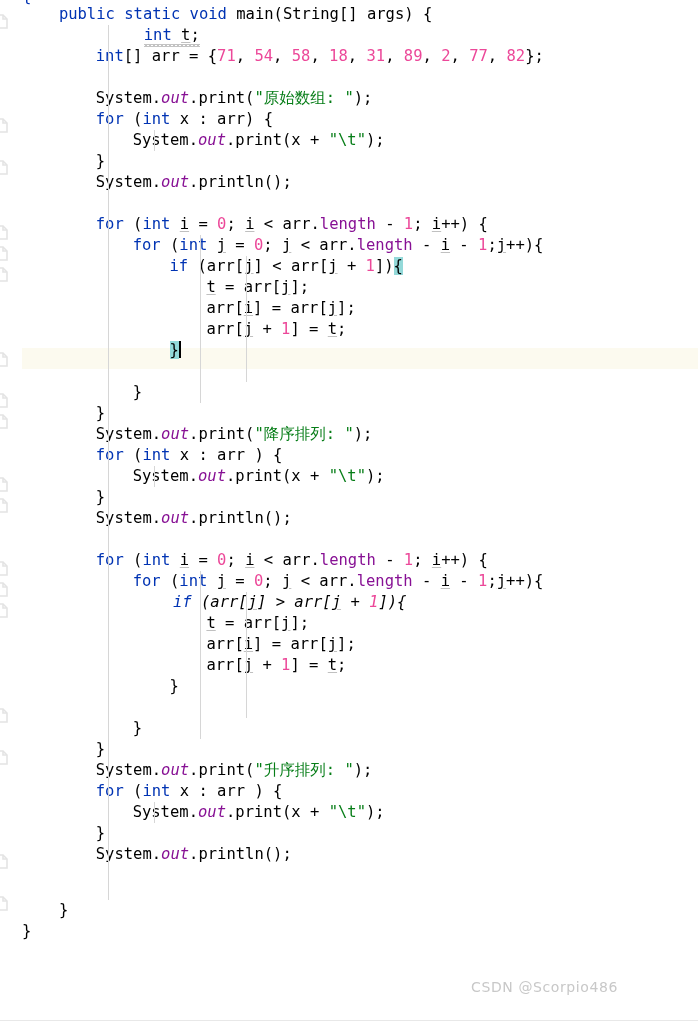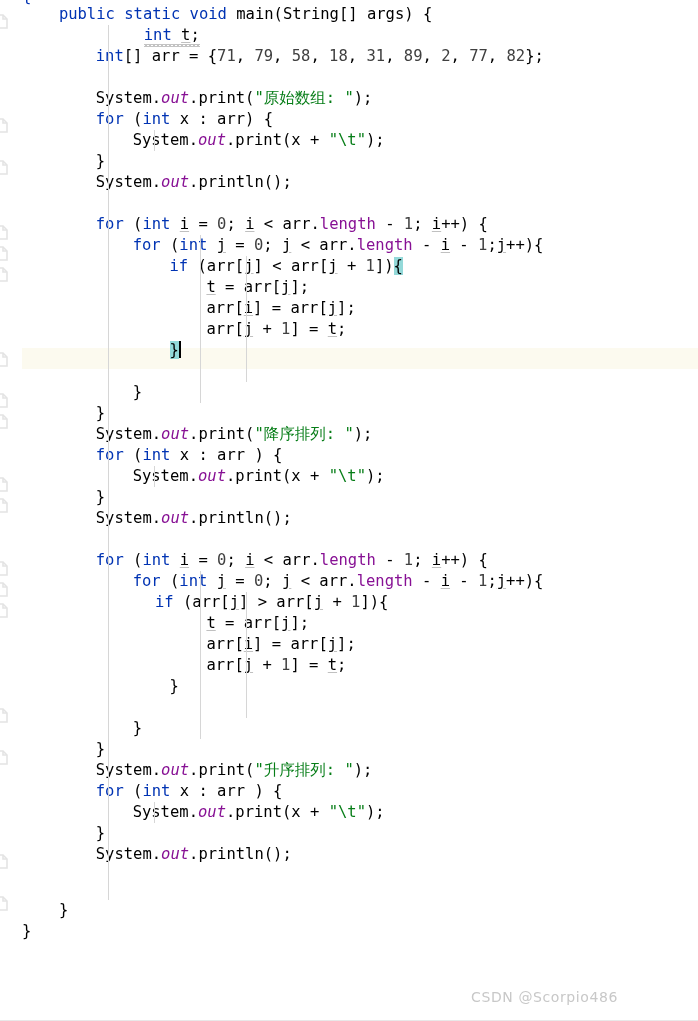--- a/index.html
+++ b/index.html
@@ -78,21 +78,21 @@
     font-size: 15.5px;
     font-family: "DejaVu Sans Mono", "Liberation Mono", monospace;
     white-space: pre;
     color: #000000;
     z-index: 4;
     letter-spacing: 0px;
   }
 
   
   .kw       { color: #0033b3; }
-  .num      { color: #404040; }
+  .num      { color: #ec4899; }
   .str      { color: #067d17; }
   .field    { color: #871094; font-style: italic; }
   .prop     { color: #871094; }
   .plain    { color: #000000; }
   .localvar { color: #000000; text-decoration: underline; text-decoration-color: #c0c0c0; text-underline-offset: 2px; }
 
   
   .wavy {
     position: relative;
     display: inline-block;
@@ -140,21 +140,21 @@
     font-family: "DejaVu Sans Mono", "Liberation Mono", monospace;
     color: #0033b3;
     z-index: 4;
     white-space: pre;
   }
 
   
   #watermark {
     position: absolute;
     right: 8px;
-    bottom: 16px;
+    bottom: 26px;
     font-family: "DejaVu Sans", "Liberation Sans", sans-serif;
     font-size: 14px;
     color: #c8c8c8;
     letter-spacing: 0.6px;
     z-index: 6;
     white-space: pre;
   }
 
   
   #bottom-rule {
@@ -183,21 +183,21 @@
       <div class="indent-guide" style="left: 154px; top: 130px; height: 21px;"></div>
       <div class="indent-guide" style="left: 154px; top: 466px; height: 21px;"></div>
       <div class="indent-guide" style="left: 154px; top: 802px; height: 21px;"></div>
     </div>
 
   <div id="top-partial">{</div>
 
   <div id="code-surface">
       <div class="code-line" style="top: 4px; left: 58.88px;"><span class="kw">public</span> <span class="kw">static</span> <span class="kw">void</span> <span class="plain">main</span>(<span class="plain">String</span>[] <span class="plain">args</span>) {</div>
       <div class="code-line" style="top: 25px; left: 95.76px;"><span class="wavy"><span class="kw">int</span> <span class="localvar">t</span>;</span></div>
-      <div class="code-line" style="top: 46px; left: 95.76px;"><span class="kw">int</span>[] <span class="plain">arr</span> = {<span class="num">71</span>, <span class="num">79</span>, <span class="num">58</span>, <span class="num">18</span>, <span class="num">31</span>, <span class="num">89</span>, <span class="num">2</span>, <span class="num">77</span>, <span class="num">82</span>};</div>
+      <div class="code-line" style="top: 46px; left: 95.76px;"><span class="kw">int</span>[] <span class="plain">arr</span> = {<span class="num">71</span>, <span class="num">54</span>, <span class="num">58</span>, <span class="num">18</span>, <span class="num">31</span>, <span class="num">89</span>, <span class="num">2</span>, <span class="num">77</span>, <span class="num">82</span>};</div>
       <div class="code-line" style="top: 88px; left: 95.76px;"><span class="plain">System</span>.<span class="field">out</span>.<span class="plain">print</span>(<span class="str">"原始数组: "</span>);</div>
       <div class="code-line" style="top: 109px; left: 95.76px;"><span class="kw">for</span> (<span class="kw">int</span> <span class="plain">x</span> : <span class="plain">arr</span>) {</div>
       <div class="code-line" style="top: 130px; left: 132.64px;"><span class="plain">System</span>.<span class="field">out</span>.<span class="plain">print</span>(<span class="plain">x</span> + <span class="str">"\t"</span>);</div>
       <div class="code-line" style="top: 151px; left: 95.76px;">}</div>
       <div class="code-line" style="top: 172px; left: 95.76px;"><span class="plain">System</span>.<span class="field">out</span>.<span class="plain">println</span>();</div>
       <div class="code-line" style="top: 214px; left: 95.76px;"><span class="kw">for</span> (<span class="kw">int</span> <span class="localvar">i</span> = <span class="num">0</span>; <span class="localvar">i</span> &lt; <span class="plain">arr</span>.<span class="prop">length</span> - <span class="num">1</span>; <span class="localvar">i</span>++) {</div>
       <div class="code-line" style="top: 235px; left: 132.64px;"><span class="kw">for</span> (<span class="kw">int</span> <span class="localvar">j</span> = <span class="num">0</span>; <span class="localvar">j</span> &lt; <span class="plain">arr</span>.<span class="prop">length</span> - <span class="localvar">i</span> - <span class="num">1</span>;<span class="localvar">j</span>++){</div>
       <div class="code-line" style="top: 256px; left: 169.52px;"><span class="kw">if</span> (<span class="plain">arr</span>[<span class="localvar">j</span>] &lt; <span class="plain">arr</span>[<span class="localvar">j</span> + <span class="num">1</span>])<span class="brace-match">{</span></div>
       <div class="code-line" style="top: 277px; left: 206.4px;"><span class="localvar">t</span> = <span class="plain">arr</span>[<span class="localvar">j</span>];</div>
       <div class="code-line" style="top: 298px; left: 206.4px;"><span class="plain">arr</span>[<span class="localvar">i</span>] = <span class="plain">arr</span>[<span class="localvar">j</span>];</div>
@@ -205,21 +205,21 @@
       <div class="code-line" style="top: 340px; left: 169.52px;"><span class="brace-match">}</span><span class="caret"></span></div>
       <div class="code-line" style="top: 382px; left: 132.64px;">}</div>
       <div class="code-line" style="top: 403px; left: 95.76px;">}</div>
       <div class="code-line" style="top: 424px; left: 95.76px;"><span class="plain">System</span>.<span class="field">out</span>.<span class="plain">print</span>(<span class="str">"降序排列: "</span>);</div>
       <div class="code-line" style="top: 445px; left: 95.76px;"><span class="kw">for</span> (<span class="kw">int</span> <span class="plain">x</span> : <span class="plain">arr</span> ) {</div>
       <div class="code-line" style="top: 466px; left: 132.64px;"><span class="plain">System</span>.<span class="field">out</span>.<span class="plain">print</span>(<span class="plain">x</span> + <span class="str">"\t"</span>);</div>
       <div class="code-line" style="top: 487px; left: 95.76px;">}</div>
       <div class="code-line" style="top: 508px; left: 95.76px;"><span class="plain">System</span>.<span class="field">out</span>.<span class="plain">println</span>();</div>
       <div class="code-line" style="top: 550px; left: 95.76px;"><span class="kw">for</span> (<span class="kw">int</span> <span class="localvar">i</span> = <span class="num">0</span>; <span class="localvar">i</span> &lt; <span class="plain">arr</span>.<span class="prop">length</span> - <span class="num">1</span>; <span class="localvar">i</span>++) {</div>
       <div class="code-line" style="top: 571px; left: 132.64px;"><span class="kw">for</span> (<span class="kw">int</span> <span class="localvar">j</span> = <span class="num">0</span>; <span class="localvar">j</span> &lt; <span class="plain">arr</span>.<span class="prop">length</span> - <span class="localvar">i</span> - <span class="num">1</span>;<span class="localvar">j</span>++){</div>
-      <div class="code-line" style="top: 592px; left: 155px;"><span class="kw">if</span> (<span class="plain">arr</span>[<span class="localvar">j</span>] &gt; <span class="plain">arr</span>[<span class="localvar">j</span> + <span class="num">1</span>]){</div>
+      <div class="code-line" style="top: 592px; left: 173px; font-style: italic;"><span class="kw">if</span> (<span class="plain">arr</span>[<span class="localvar">j</span>] &gt; <span class="plain">arr</span>[<span class="localvar">j</span> + <span class="num">1</span>]){</div>
       <div class="code-line" style="top: 613px; left: 206.4px;"><span class="localvar">t</span> = <span class="plain">arr</span>[<span class="localvar">j</span>];</div>
       <div class="code-line" style="top: 634px; left: 206.4px;"><span class="plain">arr</span>[<span class="localvar">i</span>] = <span class="plain">arr</span>[<span class="localvar">j</span>];</div>
       <div class="code-line" style="top: 655px; left: 206.4px;"><span class="plain">arr</span>[<span class="localvar">j</span> + <span class="num">1</span>] = <span class="localvar">t</span>;</div>
       <div class="code-line" style="top: 676px; left: 169.52px;">}</div>
       <div class="code-line" style="top: 718px; left: 132.64px;">}</div>
       <div class="code-line" style="top: 739px; left: 95.76px;">}</div>
       <div class="code-line" style="top: 760px; left: 95.76px;"><span class="plain">System</span>.<span class="field">out</span>.<span class="plain">print</span>(<span class="str">"升序排列: "</span>);</div>
       <div class="code-line" style="top: 781px; left: 95.76px;"><span class="kw">for</span> (<span class="kw">int</span> <span class="plain">x</span> : <span class="plain">arr</span> ) {</div>
       <div class="code-line" style="top: 802px; left: 132.64px;"><span class="plain">System</span>.<span class="field">out</span>.<span class="plain">print</span>(<span class="plain">x</span> + <span class="str">"\t"</span>);</div>
       <div class="code-line" style="top: 823px; left: 95.76px;">}</div>

